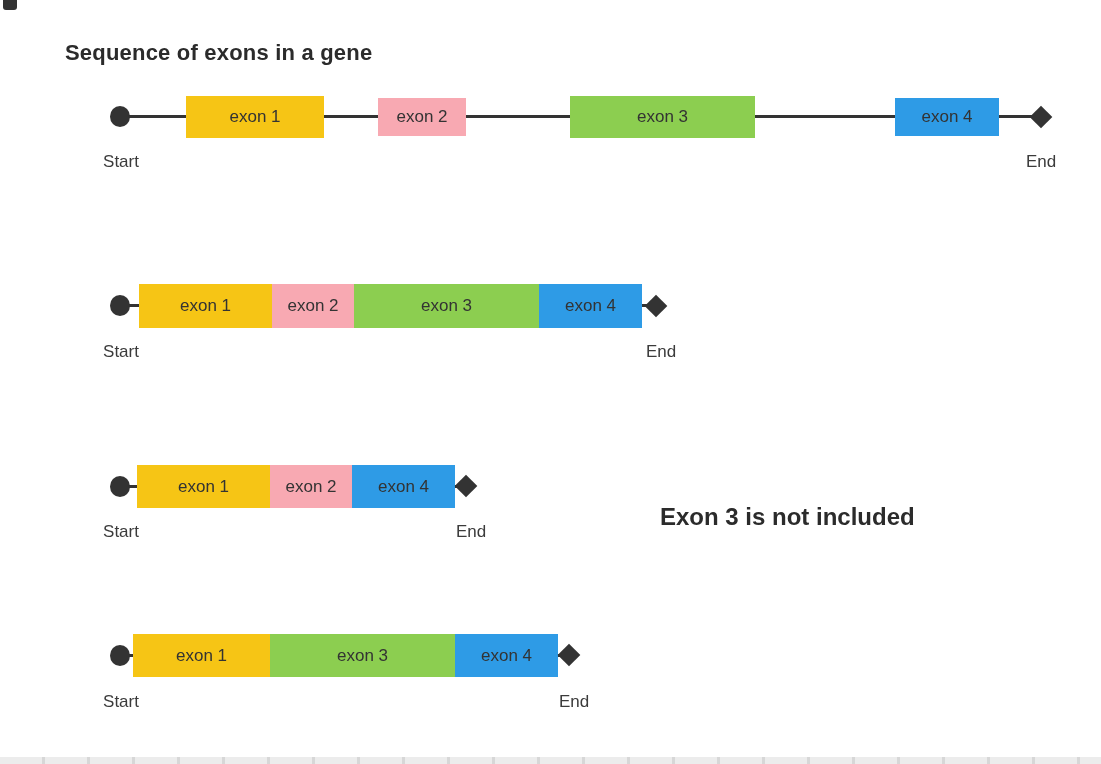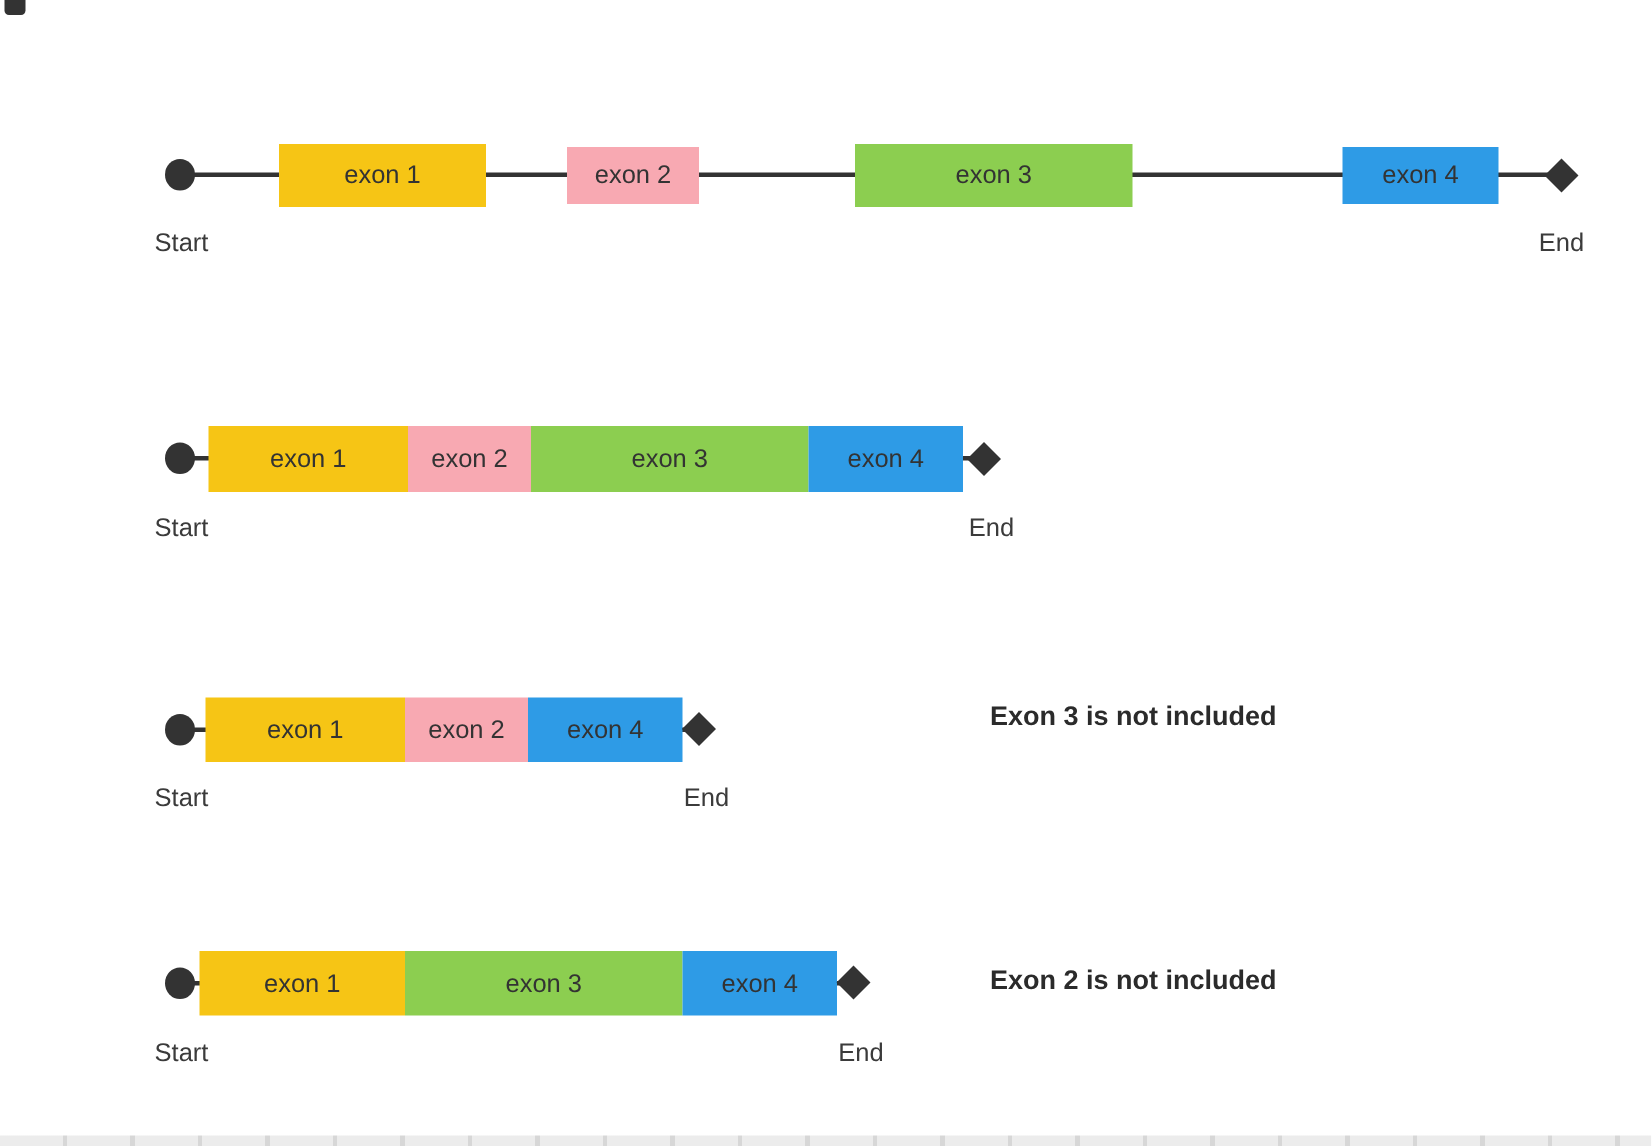--- a/index.html
+++ b/index.html
@@ -13,23 +13,24 @@
   }
   .title {
     position: absolute;
     font-size: 22px;
     font-weight: 700;
     letter-spacing: 0.2px;
     white-space: nowrap;
   }
   .note {
     position: absolute;
-    font-size: 18px;
+    font-size: 24px;
     font-weight: 700;
     white-space: nowrap;
+    margin-top: 36px;
   }
   .track { position: absolute; left: 0; width: 1101px; height: 85px; }
   .exon {
     position: absolute;
     top: 0;
     display: flex;
     align-items: center;
     justify-content: center;
     font-size: 17px;
     color: #333333;
@@ -120,20 +121,21 @@
     background: repeating-linear-gradient(to right, #ececec 0 42px, #d7d7d7 42px 45px);
   }
 </style>
 </head>
 <body>
 
 <div class="canvas">
 
   <div class="corner-mark" style="background-color: rgb(51, 51, 51);"></div>
 
+  <div class="title title-gene" style="color: rgb(43, 43, 43);">Sequence of exons in a gene</div>
 
   <div class="track t1">
     <div class="hline" style="background-color: rgb(51, 51, 51);"></div>
     <div class="dot" style="background-color: rgb(51, 51, 51);"></div>
     <div class="exon e1" style="background-color: rgb(246, 197, 21);">exon 1</div>
     <div class="exon e2" style="background-color: rgb(248, 169, 178);">exon 2</div>
     <div class="exon e3" style="background-color: rgb(140, 206, 80);">exon 3</div>
     <div class="exon e4" style="background-color: rgb(46, 155, 230);">exon 4</div>
     <div class="diamond" style="background-color: rgb(51, 51, 51);"></div>
     <div class="lbl start" style="color: rgb(59, 59, 59);">Start</div>
@@ -172,17 +174,16 @@
     <div class="hline stub1" style="background-color: rgb(51, 51, 51);"></div>
     <div class="hline stub2" style="background-color: rgb(51, 51, 51);"></div>
     <div class="dot" style="background-color: rgb(51, 51, 51);"></div>
     <div class="exon e1" style="background-color: rgb(246, 197, 21);">exon 1</div>
     <div class="exon e3" style="background-color: rgb(140, 206, 80);">exon 3</div>
     <div class="exon e4" style="background-color: rgb(46, 155, 230);">exon 4</div>
     <div class="diamond" style="background-color: rgb(51, 51, 51);"></div>
     <div class="lbl start" style="color: rgb(59, 59, 59);">Start</div>
     <div class="lbl end" style="color: rgb(59, 59, 59);">End</div>
   </div>
-  <div class="note note-2" style="color: rgb(43, 43, 43);">Exon 2 is not included</div>
 
   <div class="bottom-strip"></div>
 
 </div>
 
 </body></html>

